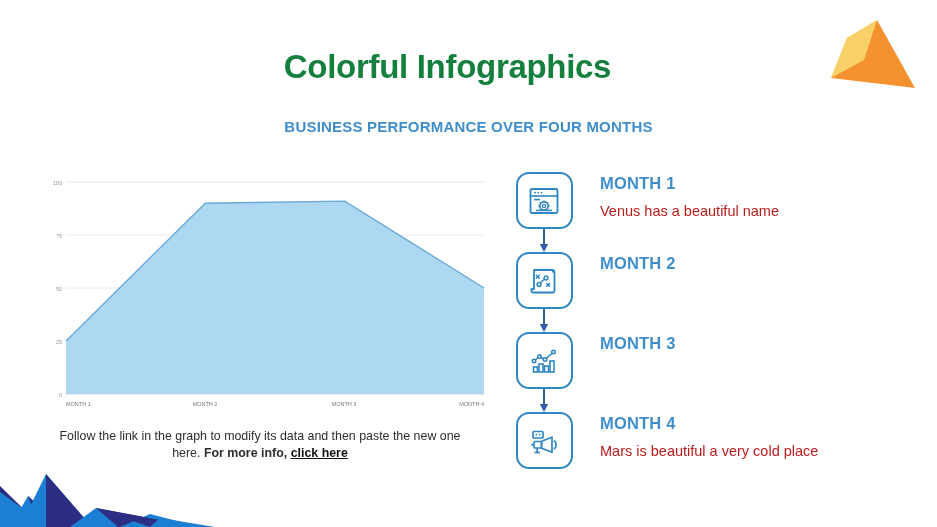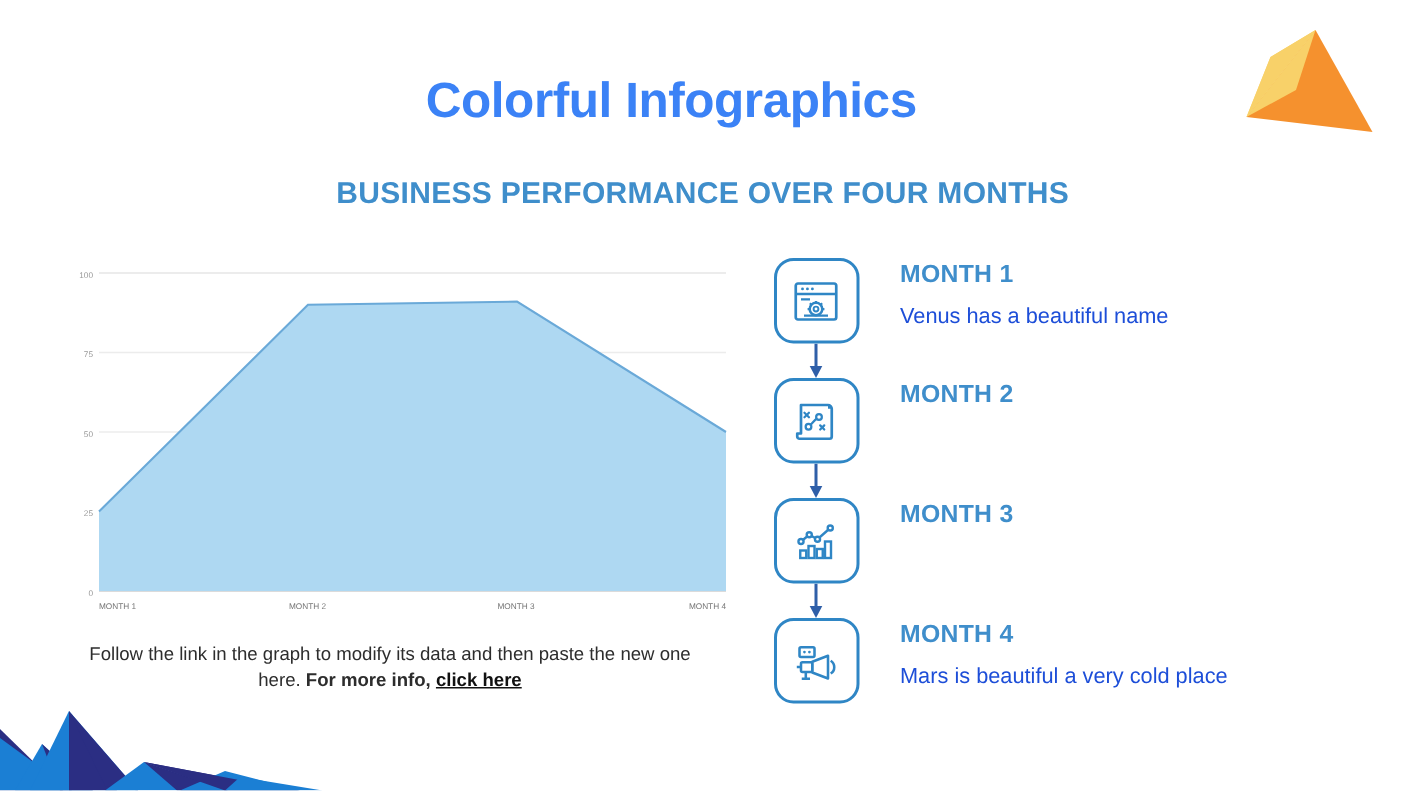--- a/index.html
+++ b/index.html
@@ -22,27 +22,27 @@
   }
   .deco-bottom-left {
     position: absolute; left: 0; bottom: 0;
     width: 250px; height: 75px; pointer-events: none;
   }
 
   
   .page-title {
     position: absolute; top: 48px; left: 0; width: 895px;
     text-align: center;
-    font-size: 33px; font-weight: bold; color: #3b82f6;
+    font-size: 33px; font-weight: bold; color: #15803d;
     letter-spacing: -0.3px;
   }
   .page-subtitle {
     position: absolute; top: 118px; left: 0; width: 937px;
     text-align: center;
-    font-size: 20px; font-weight: bold; color: #3f8ecb;
+    font-size: 15px; font-weight: bold; color: #3f8ecb;
     letter-spacing: 0.2px;
   }
 
   
   .chart-block {
     position: absolute; left: 44px; top: 172px;
     width: 446px; height: 238px;
   }
   .chart-svg { display: block; width: 446px; height: 238px; }
   .chart-caption {
@@ -87,21 +87,21 @@
     z-index: 1;
   }
   .connector svg { display: block; position: absolute; left: -4px; top: 0; }
 
   .step-text { padding-left: 20px; padding-top: 2px; }
   .step-title {
     font-size: 16.5px; font-weight: bold; color: #3f8ecb;
     letter-spacing: 0.2px; margin-bottom: 9px;
   }
   .step-desc {
-    font-size: 14.5px; color: #1d4ed8; line-height: 18px;
+    font-size: 14.5px; color: #b91c1c; line-height: 18px;
   }
 </style>
 </head>
 <body>
 
 <div class="slide">
 
   <div class="deco-top-right">
     <svg viewBox="0 0 120 90" width="120" height="90">
       <polygon points="68,6 106,74 22,64" fill="#f5912e"></polygon>

